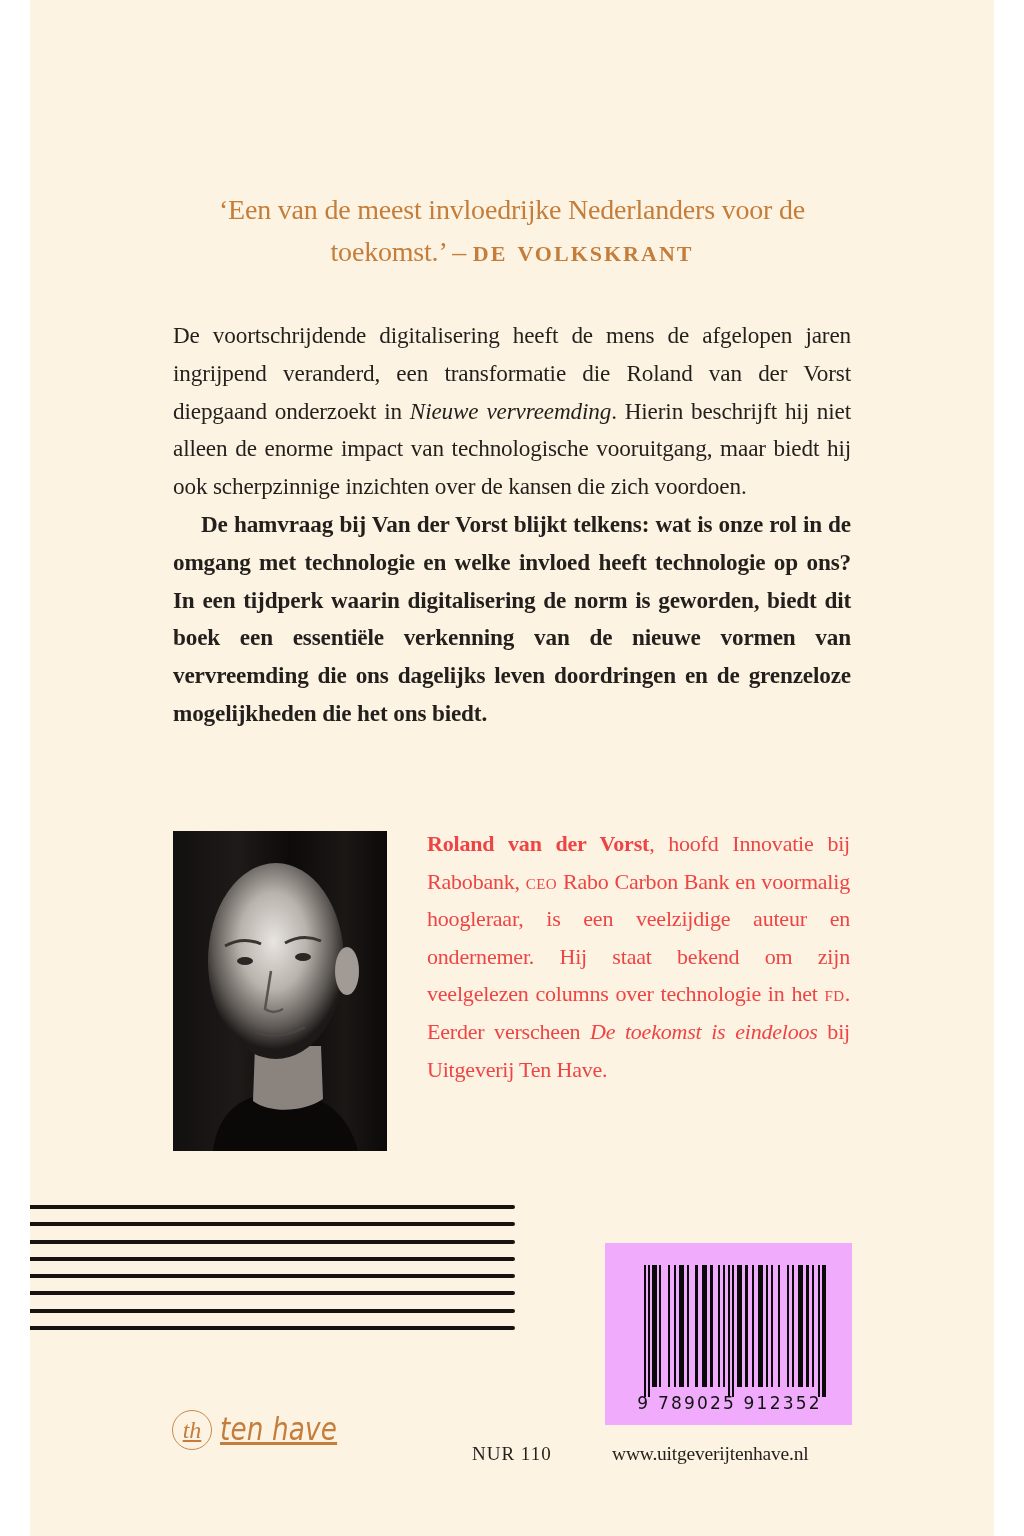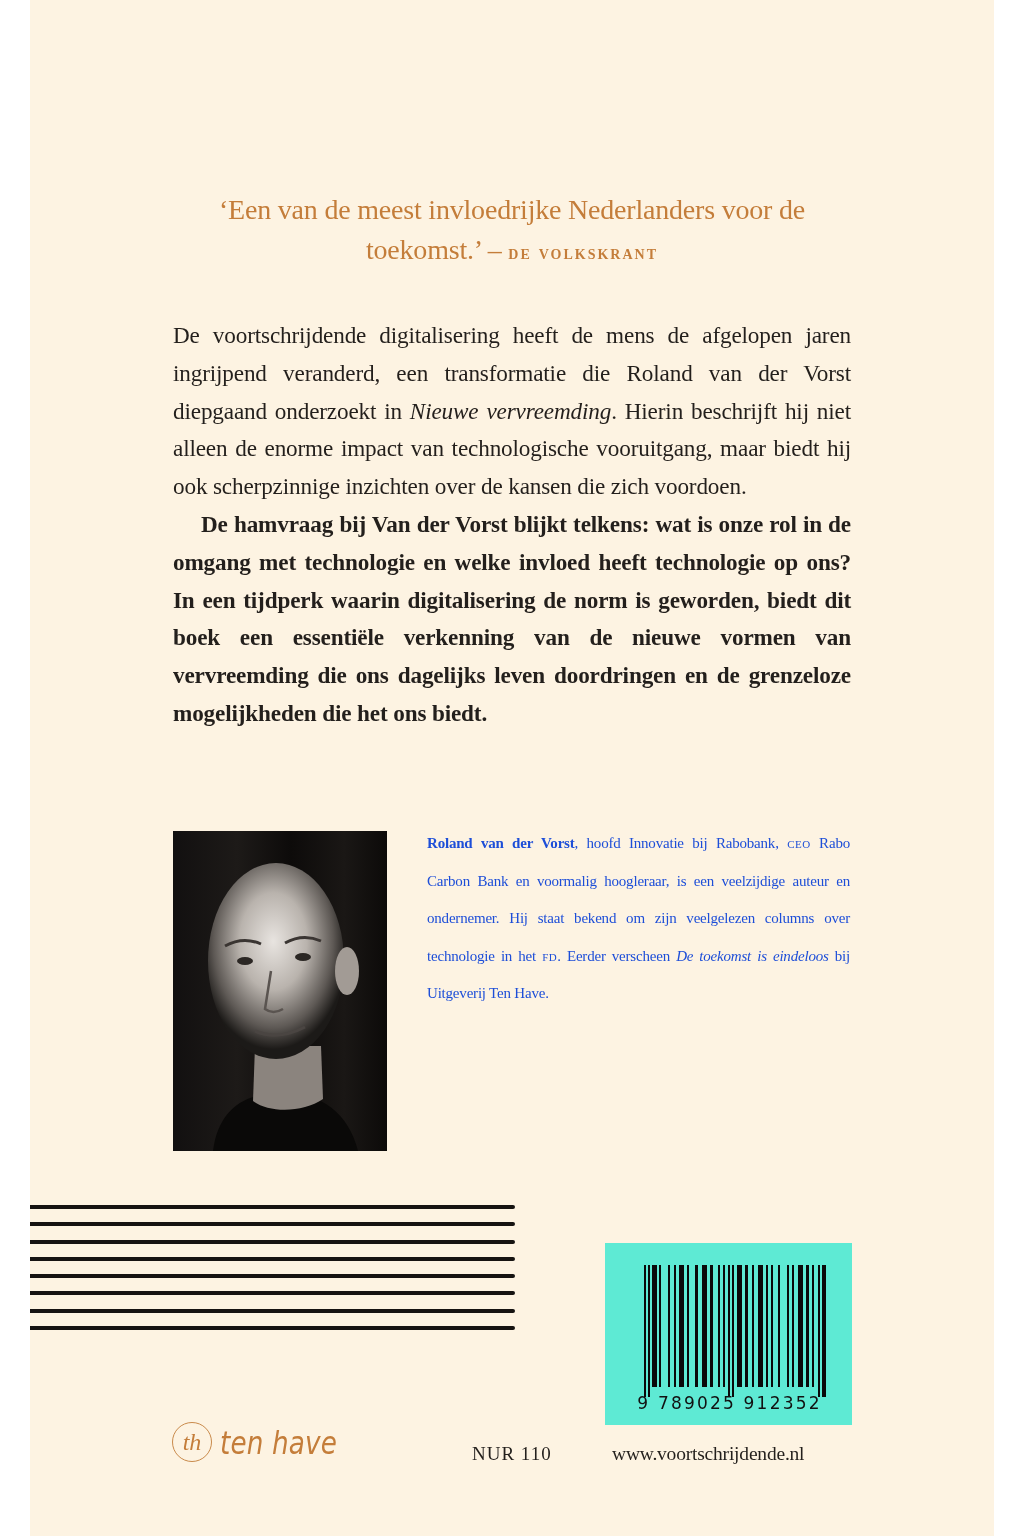--- a/index.html
+++ b/index.html
@@ -11,65 +11,65 @@
     .cover {
       position: absolute; left: 30px; top: 0; width: 964px; height: 1536px;
       background: #fdf3e2;
     }
     .quote {
       position: absolute; left: 172px; top: 190px; width: 680px;
       text-align: center; color: #c47d3a;
       font-size: 28px; line-height: 40px; letter-spacing: -0.2px;
     }
     .quote .src {
-      font-variant: small-caps; letter-spacing: 2px; font-size: 20px; font-weight: bold;
+      font-variant: small-caps; letter-spacing: 2px; font-size: 32px; font-weight: bold;
       text-transform: lowercase;
     }
     .body-text {
       position: absolute; left: 173px; top: 317px; width: 678px;
       color: #231f1c; font-size: 23.2px; line-height: 37.8px;
       text-align: justify; letter-spacing: -0.15px;
     }
     .body-text p { margin: 0; }
     .body-text p.indent { text-indent: 28px; font-weight: bold; }
     .body-text em { font-style: italic; }
     .photo {
       position: absolute; left: 173px; top: 831px; width: 214px; height: 320px;
       background: #0e0c0b; overflow: hidden;
     }
     .bio {
       position: absolute; left: 427px; top: 825px; width: 423px;
-      color: #1d4ed8; font-size: 15px; line-height: 37.6px;
+      color: #ef4444; font-size: 22px; line-height: 37.6px;
       text-align: justify; letter-spacing: -0.2px;
     }
     .bio p { margin: 0; }
     .bio .sc { font-variant: small-caps; text-transform: lowercase; letter-spacing: 0.5px; }
     .stripes {
       position: absolute; left: 30px; top: 1205px; width: 485px;
     }
     .stripe {
       height: 4px; background: #161311; margin-bottom: 13.3px;
       border-radius: 0 2px 2px 0;
     }
     .barcode-box {
       position: absolute; left: 605px; top: 1243px; width: 247px; height: 182px;
-      background: #5eead4;
+      background: #f0abfc;
     }
     .barcode-bars {
       position: absolute; left: 39px; top: 22px; width: 182px; height: 132px;
       display: flex; align-items: stretch;
     }
     .barcode-digits {
       position: absolute; left: 12px; top: 150px; width: 225px;
       font-family: "DejaVu Sans", sans-serif; font-size: 17px; letter-spacing: 2.2px;
       color: #111; text-align: center;
     }
     .logo {
       position: absolute; left: 172px; top: 1410px; height: 52px;
-      display: flex; align-items: flex-end; color: #c47d3a;
+      display: flex; align-items: flex-start; color: #c47d3a; text-decoration: underline;
     }
     .logo-mark {
       width: 38px; height: 38px; border: 1.5px solid #c98a4b; border-radius: 50%;
       display: flex; align-items: center; justify-content: center;
       font-style: italic; font-size: 24px; color: #c47d3a;
     }
     .logo-text {
       margin-left: 8px; font-style: italic; font-size: 32px; letter-spacing: 0.2px;
       font-family: "DejaVu Sans", sans-serif; font-weight: 300; color: #c47d3a;
       transform: scaleX(0.82); transform-origin: left center;
@@ -179,13 +179,13 @@
   </svg>
   <div class="barcode-digits">9 789025 912352</div>
 </div>
 
 <div class="logo">
   <div class="logo-mark">th</div>
   <div class="logo-text">ten have</div>
 </div>
 
 <div class="nur">NUR 110</div>
-<div class="url">www.voortschrijdende.nl</div>
+<div class="url">www.uitgeverijtenhave.nl</div>
 
 </body></html>

